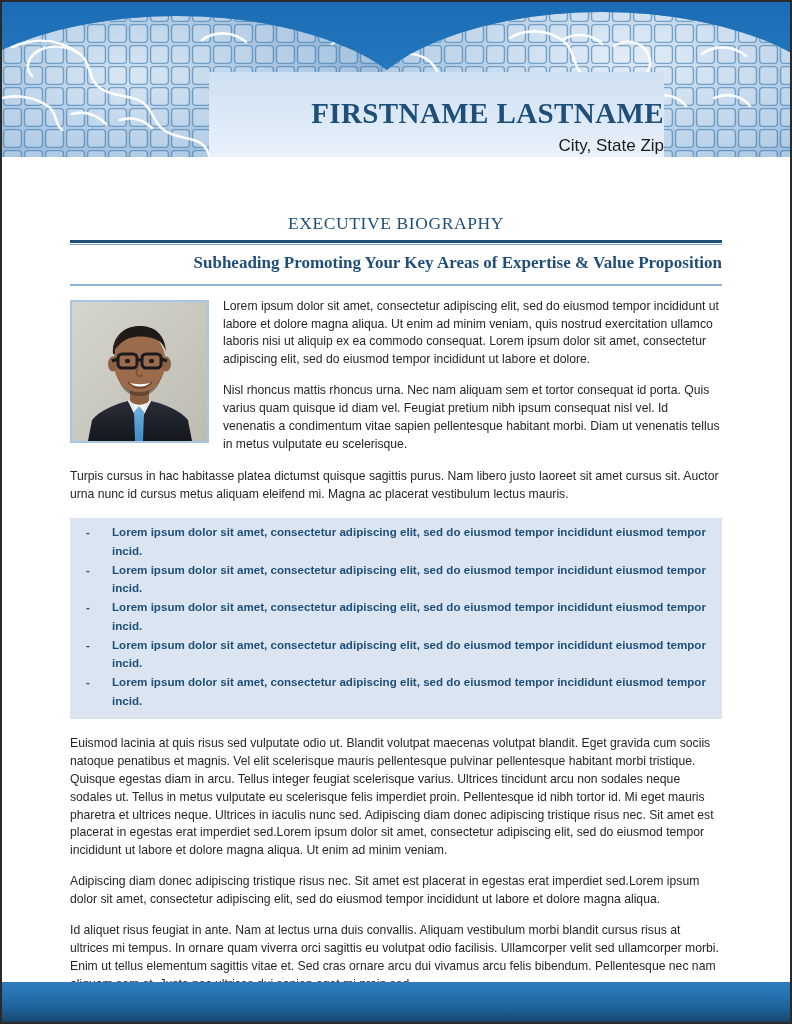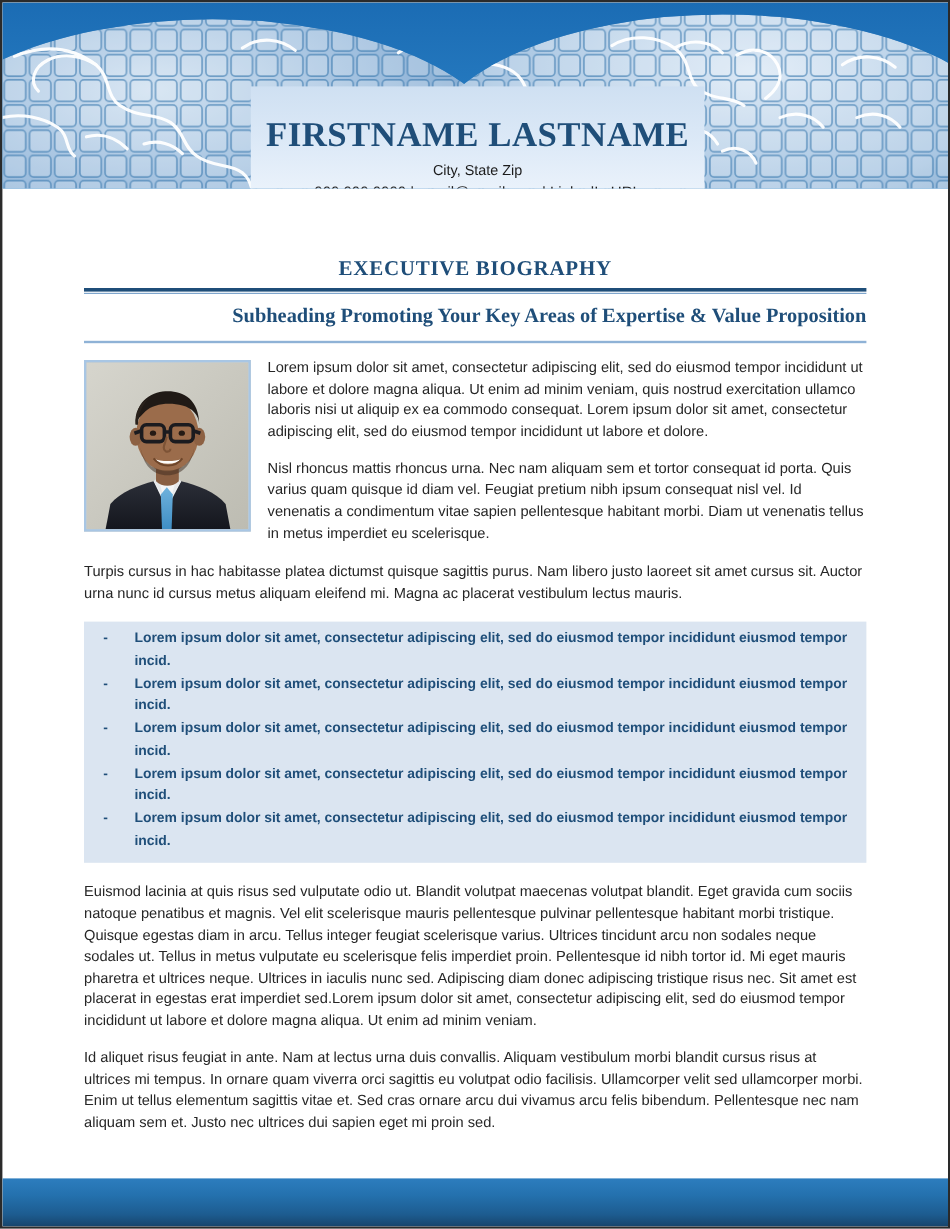--- a/index.html
+++ b/index.html
@@ -41,38 +41,38 @@
     width: 788px;
     height: 155px;
     display: block;
   }
 
   
   .name-plate {
     position: absolute;
     left: 207px;
     top: 70px;
-    width: 378px;
+    width: 455px;
     height: 115px;
     background: linear-gradient(180deg, #cfe0f2 0%, #dce9f7 40%, #eaf2fb 75%, #f2f7fd 100%);
-    text-align: center;
+    text-align: right;
     box-sizing: border-box;
     padding-top: 26px;
   }
   .name-plate .full-name {
     font-family: "Liberation Serif", serif;
     font-size: 29px;
     font-weight: bold;
     color: #1f4e79;
     letter-spacing: 0.4px;
     line-height: 1.05;
     margin: 0 0 7px 0;
   }
   .name-plate .location {
-    font-size: 12px;
+    font-size: 17px;
     color: #1b1b1b;
     margin: 0 0 3px 0;
     line-height: 1.25;
   }
   .name-plate .contact {
     font-size: 12.5px;
     color: #1b1b1b;
     margin: 0;
     line-height: 1.25;
   }
@@ -83,21 +83,21 @@
     left: 0;
     top: 155px;
     width: 788px;
     padding: 0 68px;
     box-sizing: border-box;
   }
 
   .doc-title {
     font-family: "Liberation Serif", serif;
     font-size: 17.5px;
-    font-weight: bold;
+    font-weight: normal;
     color: #1f4e79;
     text-align: center;
     letter-spacing: 0.6px;
     margin: 56px 0 6px 0;
   }
 
   .rule-thick {
     height: 2.6px;
     background: #1f4e79;
     margin: 0;
@@ -346,21 +346,21 @@
           <path d="M67 62 C65 69,63 72,66 74 C68 75,70 74,70 72" fill="none" stroke="#7d5336" stroke-width="1.8"></path>
 
           <path d="M56 80 C62 86,74 86,80 80 C74 83,62 83,56 80 Z" fill="#fdfdfb"></path>
           <path d="M56 80 C62 88,74 88,80 80" fill="none" stroke="#6d4529" stroke-width="1.6"></path>
 
           <path d="M45 70 C47 86,56 94,67.5 94 C79 94,88 86,90 70 C88 84,79 90,67.5 90 C56 90,47 84,45 70 Z" fill="#3b2a1e" opacity="0.5"></path>
         </svg>
       </div>
 
       <p class="body-text">Lorem ipsum dolor sit amet, consectetur adipiscing elit, sed do eiusmod tempor incididunt ut labore et dolore magna aliqua. Ut enim ad minim veniam, quis nostrud exercitation ullamco laboris nisi ut aliquip ex ea commodo consequat. Lorem ipsum dolor sit amet, consectetur adipiscing elit, sed do eiusmod tempor incididunt ut labore et dolore.</p>
-      <p class="body-text tight">Nisl rhoncus mattis rhoncus urna. Nec nam aliquam sem et tortor consequat id porta. Quis varius quam quisque id diam vel. Feugiat pretium nibh ipsum consequat nisl vel. Id venenatis a condimentum vitae sapien pellentesque habitant morbi. Diam ut venenatis tellus in metus imperdiet eu scelerisque.</p>
+      <p class="body-text tight">Nisl rhoncus mattis rhoncus urna. Nec nam aliquam sem et tortor consequat id porta. Quis varius quam quisque id diam vel. Feugiat pretium nibh ipsum consequat nisl vel. Id venenatis a condimentum vitae sapien pellentesque habitant morbi. Diam ut venenatis tellus in metus vulputate eu scelerisque.</p>
     </div>
 
     <p class="body-text wide-para">Turpis cursus in hac habitasse platea dictumst quisque sagittis purus. Nam libero justo laoreet sit amet cursus sit. Auctor urna nunc id cursus metus aliquam eleifend mi. Magna ac placerat vestibulum lectus mauris.</p>
 
     <div class="accomplishments">
       <ul class="accomplishment-list">
         <li>
           <span class="dash">-</span>
           <span>Lorem ipsum dolor sit amet, consectetur adipiscing elit, sed do eiusmod tempor incididunt eiusmod tempor incid.</span>
         </li>
@@ -377,18 +377,19 @@
           <span>Lorem ipsum dolor sit amet, consectetur adipiscing elit, sed do eiusmod tempor incididunt eiusmod tempor incid.</span>
         </li>
         <li>
           <span class="dash">-</span>
           <span>Lorem ipsum dolor sit amet, consectetur adipiscing elit, sed do eiusmod tempor incididunt eiusmod tempor incid.</span>
         </li>
       </ul>
     </div>
 
     <p class="body-text">Euismod lacinia at quis risus sed vulputate odio ut. Blandit volutpat maecenas volutpat blandit. Eget gravida cum sociis natoque penatibus et magnis. Vel elit scelerisque mauris pellentesque pulvinar pellentesque habitant morbi tristique. Quisque egestas diam in arcu. Tellus integer feugiat scelerisque varius. Ultrices tincidunt arcu non sodales neque sodales ut. Tellus in metus vulputate eu scelerisque felis imperdiet proin. Pellentesque id nibh tortor id. Mi eget mauris pharetra et ultrices neque. Ultrices in iaculis nunc sed. Adipiscing diam donec adipiscing tristique risus nec. Sit amet est placerat in egestas erat imperdiet sed.Lorem ipsum dolor sit amet, consectetur adipiscing elit, sed do eiusmod tempor incididunt ut labore et dolore magna aliqua. Ut enim ad minim veniam.</p>
+    <p class="body-text">Adipiscing diam donec adipiscing tristique risus nec. Sit amet est placerat in egestas erat imperdiet sed.Lorem ipsum dolor sit amet, consectetur adipiscing elit, sed do eiusmod tempor incididunt ut labore et dolore magna aliqua.</p>
     <p class="body-text">Id aliquet risus feugiat in ante. Nam at lectus urna duis convallis. Aliquam vestibulum morbi blandit cursus risus at ultrices mi tempus. In ornare quam viverra orci sagittis eu volutpat odio facilisis. Ullamcorper velit sed ullamcorper morbi. Enim ut tellus elementum sagittis vitae et. Sed cras ornare arcu dui vivamus arcu felis bibendum. Pellentesque nec nam aliquam sem et. Justo nec ultrices dui sapien eget mi proin sed.</p>
 
   </div>
 
   <div class="footer-bar"></div>
 </div>
 
 </body></html>

